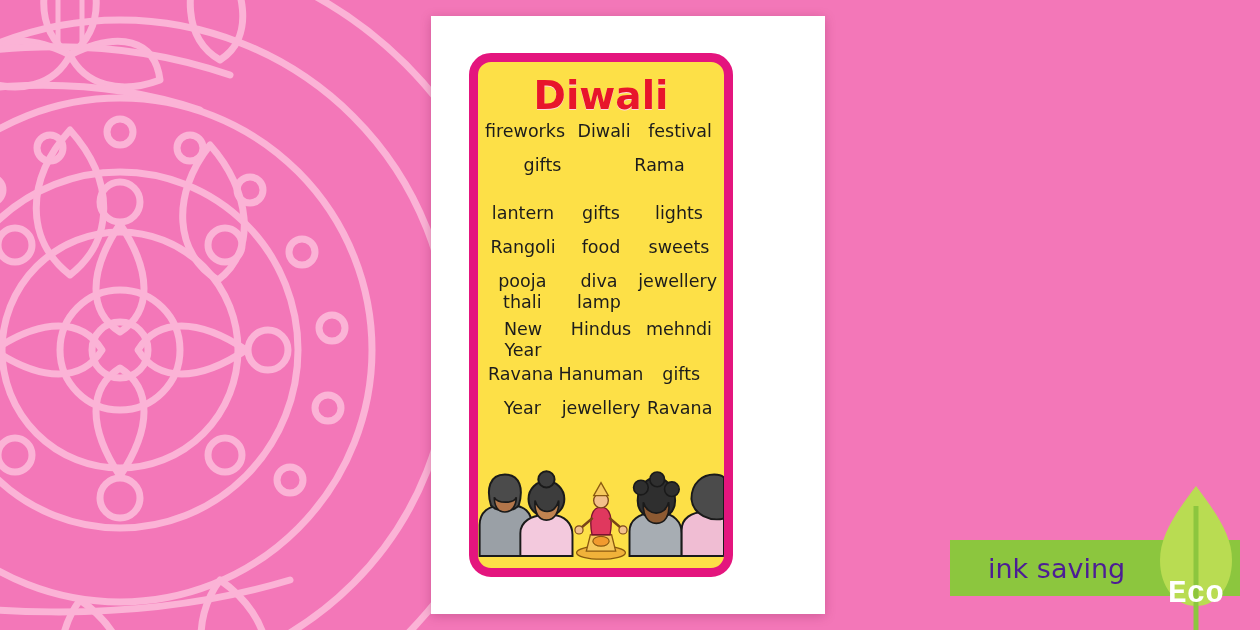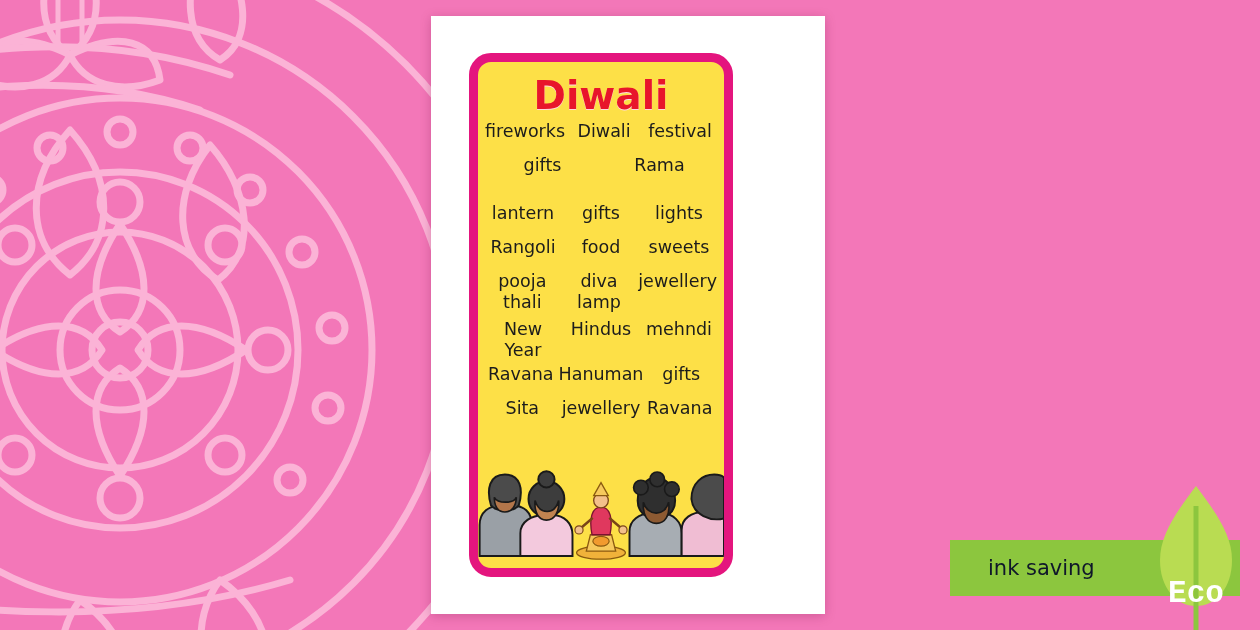--- a/index.html
+++ b/index.html
@@ -128,23 +128,23 @@
     left: 950px;
     top: 540px;
     width: 290px;
     height: 56px;
     background: #8cc63e;
     z-index: 12;
     display: flex;
     align-items: center;
   }
   .eco-text {
-    color: #0f172a;
+    color: #4c1d95;
     font-family: "DejaVu Sans", sans-serif;
-    font-size: 21px;
+    font-size: 27px;
     font-weight: normal;
     padding-left: 38px;
   }
   .eco-leaf {
     position: absolute;
     left: 1152px;
     top: 484px;
     width: 88px;
     height: 146px;
     z-index: 13;
@@ -291,21 +291,21 @@
           <div class="word-cell">mehndi</div>
         </div>
 
         <div class="word-row row-h-1">
           <div class="word-cell">Ravana</div>
           <div class="word-cell">Hanuman</div>
           <div class="word-cell">gifts</div>
         </div>
 
         <div class="word-row row-h-1">
-          <div class="word-cell">Sita</div>
+          <div class="word-cell">Year</div>
           <div class="word-cell">jewellery</div>
           <div class="word-cell">Ravana</div>
         </div>
 
       </div>
 
       <svg class="kids" viewBox="0 0 302 130" xmlns="http://www.w3.org/2000/svg">
 
         <g>
           <path d="M2 130 L2 92 C 2 76 14 68 28 68 L42 68 C 56 68 66 76 66 92 L66 130 Z" fill="#9aa0a6" stroke="#1a1a1a" stroke-width="2.4"></path>

